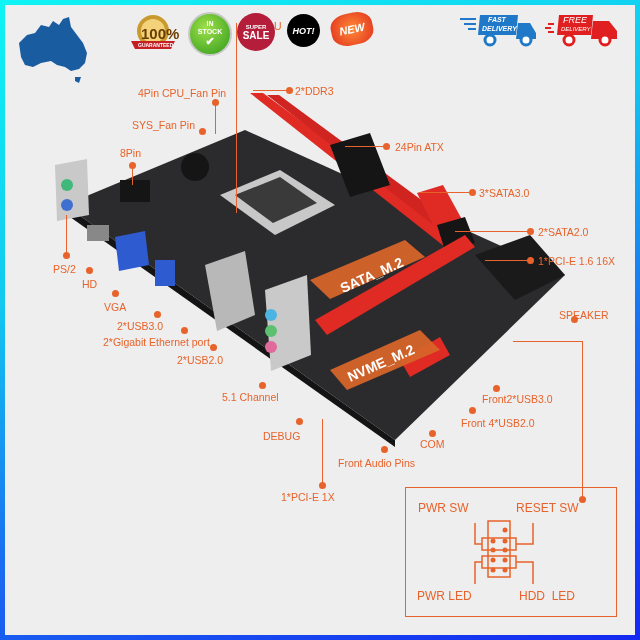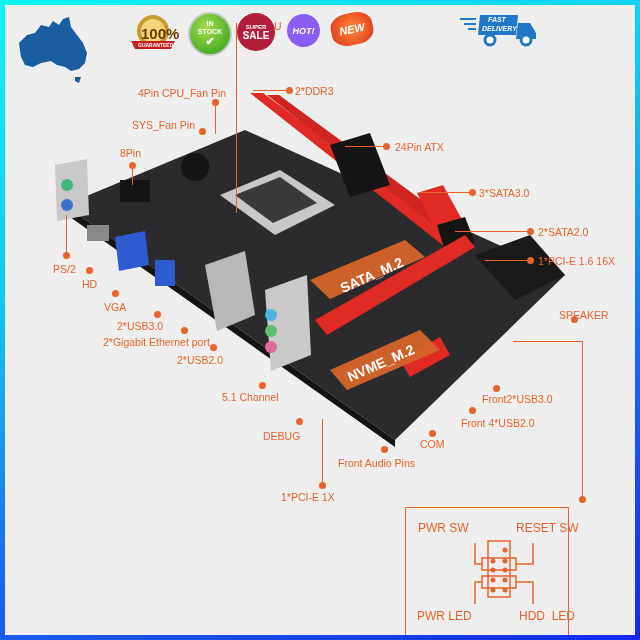--- a/index.html
+++ b/index.html
@@ -37,40 +37,53 @@
     <span style="width:30px;line-height:1.1;">IN STOCK</span>
     <span style="font-size:11px;">✔</span>
   </div>
 
   <div class="badge" style="left:232px;top:8px;width:38px;height:38px;background:#b41e3a;flex-direction:column;font-size:6px;">
     <span>SUPER</span>
     <span style="font-size:10px;">SALE</span>
   </div>
   <span class="lbl" style="left:269px;top:16px;">U</span>
 
-  <div class="badge" style="left:282px;top:9px;width:33px;height:33px;background:#8b5cf6;font-size:9px;font-style:italic;">
+  <div class="badge" style="left:282px;top:9px;width:33px;height:33px;background:#000000;font-size:9px;font-style:italic;">
     <span>HOT!</span>
   </div>
 
   <div class="badge" style="left:326px;top:8px;width:42px;height:32px;background:radial-gradient(circle,#ff8a3a,#e0301a);border-radius:40%;font-size:11px;font-style:italic;transform:rotate(-12deg);">
     <span>NEW</span>
   </div>
 
   <div style="position:absolute;left:455px;top:6px;width:85px;height:36px;">
     <svg style="left:0;top:0" width="85" height="36" viewBox="0 0 85 36">
       <rect x="0" y="7" width="16" height="2" fill="#1f78c8"></rect>
           <rect x="4" y="12" width="12" height="2" fill="#1f78c8"></rect>
           <rect x="8" y="17" width="8" height="2" fill="#1f78c8"></rect>
       <path d="M20 4 L58 4 L56 24 L18 24 Z" fill="#1f78c8"></path>
       <path d="M58 12 L70 12 L76 22 L76 28 L56 28 Z" fill="#1f78c8"></path>
       <circle cx="30" cy="29" r="5" fill="#fff" stroke="#1f78c8" stroke-width="3"></circle>
       <circle cx="66" cy="29" r="5" fill="#fff" stroke="#1f78c8" stroke-width="3"></circle>
     </svg>
     <span style="position:absolute;left:28px;top:5px;font-size:7px;color:#fff;font-weight:bold;font-style:italic;">FAST</span>
     <span style="position:absolute;left:22px;top:14px;font-size:7px;color:#fff;font-weight:bold;font-style:italic;">DELIVERY</span>
+  </div>
+  <div style="position:absolute;left:540px;top:6px;width:85px;height:36px;">
+    <svg style="left:0;top:0" width="85" height="36" viewBox="0 0 85 36">
+      <rect x="0" y="16" width="6" height="2" fill="#e02020"></rect>
+          <rect x="3" y="12" width="6" height="2" fill="#e02020"></rect>
+          <rect x="3" y="20" width="6" height="2" fill="#e02020"></rect>
+      <path d="M14 4 L48 4 L46 24 L12 24 Z" fill="#e02020"></path>
+      <path d="M48 10 L64 10 L72 20 L72 28 L46 28 Z" fill="#e02020"></path>
+      <circle cx="24" cy="29" r="5" fill="#fff" stroke="#e02020" stroke-width="3"></circle>
+      <circle cx="60" cy="29" r="5" fill="#fff" stroke="#e02020" stroke-width="3"></circle>
+    </svg>
+    <span style="position:absolute;left:18px;top:4px;font-size:9px;color:#fff;font-style:italic;">FREE</span>
+    <span style="position:absolute;left:16px;top:15px;font-size:6px;color:#fff;font-style:italic;">DELIVERY</span>
   </div>
 
   <svg style="left:40px;top:70px" width="560" height="380" viewBox="0 0 560 380">
 
     <polygon points="20,130 200,55 520,200 350,365" fill="#2b2b2d"></polygon>
     <polygon points="20,130 350,365 350,372 18,137" fill="#141414"></polygon>
 
     <polygon points="175,120 235,95 290,130 230,160" fill="#c8c8c8"></polygon>
     <polygon points="190,120 235,102 272,128 228,148" fill="#3a3a3a"></polygon>
 
@@ -184,21 +197,21 @@
   <div class="dot" style="left:376px;top:441px;"></div>
 
   <span class="lbl" style="left:276px;top:487px;">1*PCI-E 1X</span>
   <div class="dot" style="left:314px;top:477px;"></div>
   <div class="ln" style="left:317px;top:414px;width:1px;height:64px;"></div>
 
   <div class="ln" style="left:508px;top:336px;width:70px;height:1px;"></div>
   <div class="ln" style="left:577px;top:336px;width:1px;height:160px;"></div>
   <div class="dot" style="left:574px;top:491px;"></div>
 
-  <div style="position:absolute;left:400px;top:502px;width:164px;height:130px;border:1.5px solid #e8632b;box-sizing:border-box;">
+  <div style="position:absolute;left:400px;top:482px;width:212px;height:130px;border:1.5px solid #e8632b;box-sizing:border-box;">
     <span class="lbl" style="left:12px;top:14px;font-size:12px;">PWR SW</span>
     <span class="lbl" style="left:110px;top:14px;font-size:12px;">RESET SW</span>
     <span class="lbl" style="left:11px;top:102px;font-size:12px;">PWR LED</span>
     <span class="lbl" style="left:113px;top:102px;font-size:12px;white-space:pre;">HDD  LED</span>
     <svg style="left:64px;top:30px" width="70" height="70" viewBox="0 0 70 70">
       <rect x="18" y="3" width="22" height="56" fill="none" stroke="#e8632b" stroke-width="1.5"></rect>
       <rect x="12" y="20" width="34" height="12" fill="none" stroke="#e8632b" stroke-width="1.5"></rect>
       <rect x="12" y="38" width="34" height="12" fill="none" stroke="#e8632b" stroke-width="1.5"></rect>
       <circle cx="35" cy="12" r="2.5" fill="#e8632b"></circle>
       <circle cx="23" cy="23" r="2.5" fill="#e8632b"></circle>

